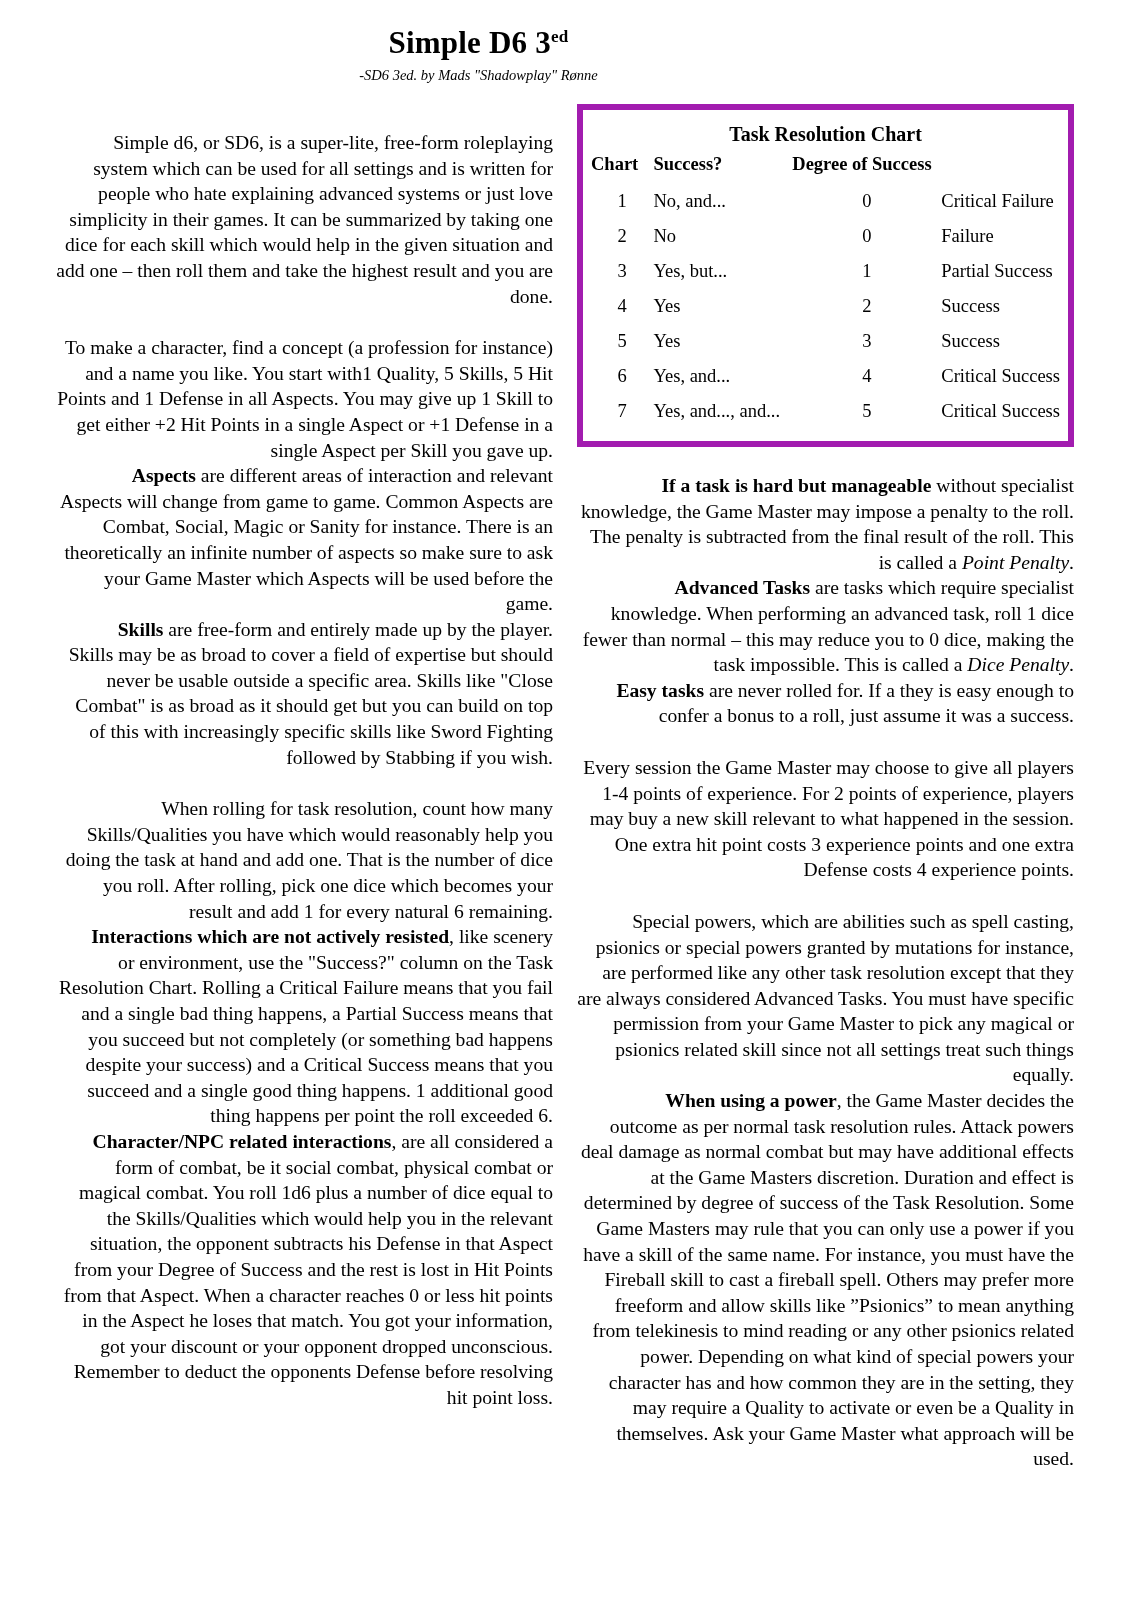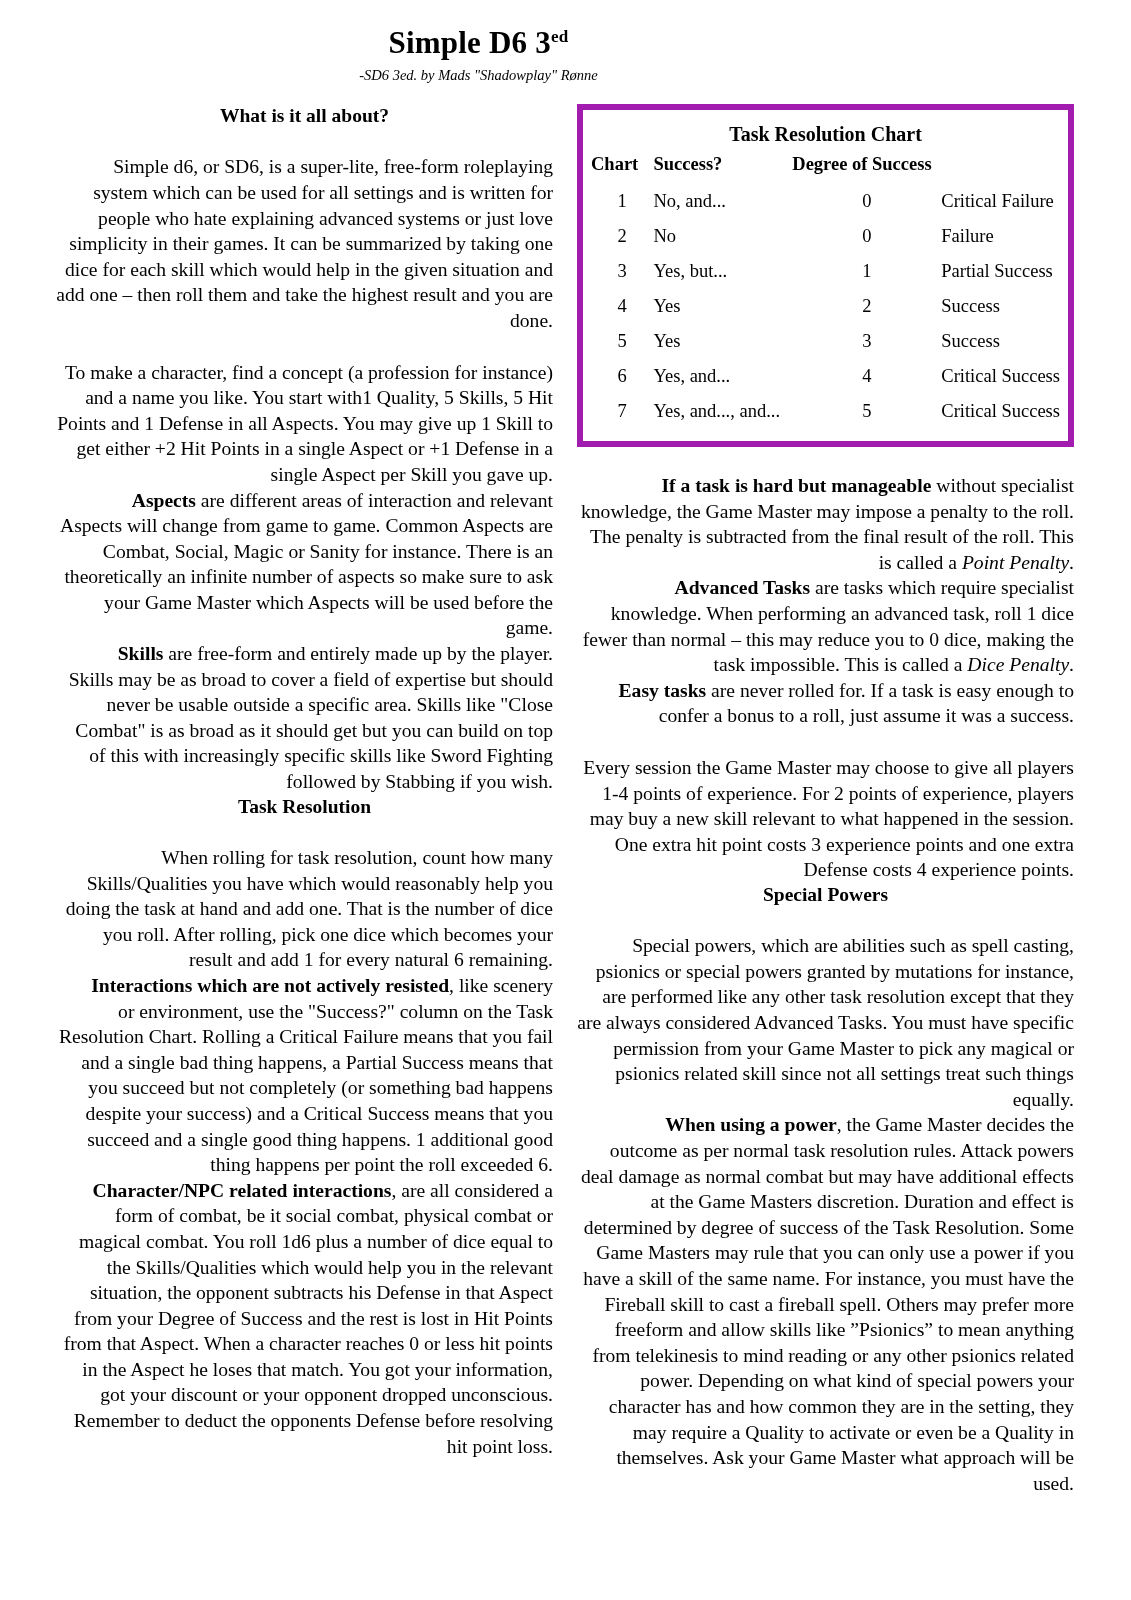--- a/index.html
+++ b/index.html
@@ -137,28 +137,26 @@
 
   <div class="title-block">
     <h1 class="doc-title"><span>Simple D6 3</span><sup>ed</sup></h1>
     <p class="doc-subtitle">-SD6 3ed. by Mads "Shadowplay" Rønne</p>
   </div>
 
   <div class="columns">
 
     <div class="col col-left">
 
-      <h2 class="section">What is it all about?</h2>
       <p class="body first-para">Simple d6, or SD6, is a super-lite, free-form roleplaying system which can be used for all settings and is written for people who hate explaining advanced systems or just love simplicity in their games. It can be summarized by taking one dice for each skill which would help in the given situation and add one – then roll them and take the highest result and you are done.</p>
 
       <p class="body first-para">To make a character, find a concept (a profession for instance) and a name you like. You start with1 Quality, 5 Skills, 5 Hit Points and 1 Defense in all Aspects. You may give up 1 Skill to get either +2 Hit Points in a single Aspect or +1 Defense in a single Aspect per Skill you gave up.</p>
       <p class="body indent"><span class="b">Aspects</span><span> are different areas of interaction and relevant Aspects will change from game to game. Common Aspects are Combat, Social, Magic or Sanity for instance. There is an theoretically an infinite number of aspects so make sure to ask your Game Master which Aspects will be used before the game.</span></p>
       <p class="body indent"><span class="b">Skills</span><span> are free-form and entirely made up by the player. Skills may be as broad to cover a field of expertise but should never be usable outside a specific area. Skills like "Close Combat" is as broad as it should get but you can build on top of this with increasingly specific skills like Sword Fighting followed by Stabbing if you wish.</span></p>
 
-      <h2 class="section sec-gap-before">Task Resolution</h2>
       <p class="body first-para">When rolling for task resolution, count how many Skills/Qualities you have which would reasonably help you doing the task at hand and add one. That is the number of dice you roll. After rolling, pick one dice which becomes your result and add 1 for every natural 6 remaining.</p>
       <p class="body indent"><span class="b">Interactions which are not actively resisted</span><span>, like scenery or environment, use the "Success?" column on the Task Resolution Chart. Rolling a Critical Failure means that you fail and a single bad thing happens, a Partial Success means that you succeed but not completely (or something bad happens despite your success) and a Critical Success means that you succeed and a single good thing happens. 1 additional good thing happens per point the roll exceeded 6.</span></p>
       <p class="body indent"><span class="b">Character/NPC related interactions</span><span>, are all considered a form of combat, be it social combat, physical combat or magical combat. You roll 1d6 plus a number of dice equal to the Skills/Qualities which would help you in the relevant situation, the opponent subtracts his Defense in that Aspect from your Degree of Success and the rest is lost in Hit Points from that Aspect. When a character reaches 0 or less hit points in the Aspect he loses that match. You got your information, got your discount or your opponent dropped unconscious. Remember to deduct the opponents Defense before resolving hit point loss.</span></p>
 
     </div>
 
     <div class="col col-right">
 
       <div class="chart-box">
         <div class="chart-title">Task Resolution Chart</div>
@@ -215,24 +213,23 @@
               <td class="c-label">Critical Success</td>
             </tr>
           </tbody>
         </table>
       </div>
 
       <p class="body indent" style="margin-top:26px;"><span class="b">If a task is hard but manageable</span><span> without specialist knowledge, the Game Master may impose a penalty to the roll. The penalty is subtracted from the final result of the roll. This is called a </span><span class="i">Point Penalty</span><span>.</span></p>
 
       <p class="body indent"><span class="b">Advanced Tasks</span><span> are tasks which require specialist knowledge. When performing an advanced task, roll 1 dice fewer than normal – this may reduce you to 0 dice, making the task impossible. This is called a </span><span class="i">Dice Penalty</span><span>.</span></p>
 
-      <p class="body indent"><span class="b">Easy tasks</span><span> are never rolled for. If a task is easy enough to confer a bonus to a roll, just assume it was a success.</span></p>
+      <p class="body indent"><span class="b">Easy tasks</span><span> are never rolled for. If a they is easy enough to confer a bonus to a roll, just assume it was a success.</span></p>
 
       <p class="body first-para">Every session the Game Master may choose to give all players 1-4 points of experience. For 2 points of experience, players may buy a new skill relevant to what happened in the session. One extra hit point costs 3 experience points and one extra Defense costs 4 experience points.</p>
 
-      <h2 class="section sec-gap-before">Special Powers</h2>
       <p class="body first-para">Special powers, which are abilities such as spell casting, psionics or special powers granted by mutations for instance, are performed like any other task resolution except that they are always considered Advanced Tasks. You must have specific permission from your Game Master to pick any magical or psionics related skill since not all settings treat such things equally.</p>
       <p class="body indent"><span class="b">When using a power</span><span>, the Game Master decides the outcome as per normal task resolution rules. Attack powers deal damage as normal combat but may have additional effects at the Game Masters discretion. Duration and effect is determined by degree of success of the Task Resolution. Some Game Masters may rule that you can only use a power if you have a skill of the same name. For instance, you must have the Fireball skill to cast a fireball spell. Others may prefer more freeform and allow skills like ”Psionics” to mean anything from telekinesis to mind reading or any other psionics related power. Depending on what kind of special powers your character has and how common they are in the setting, they may require a Quality to activate or even be a Quality in themselves. Ask your Game Master what approach will be used.</span></p>
 
     </div>
 
   </div>
 </div>
 
 </body></html>

